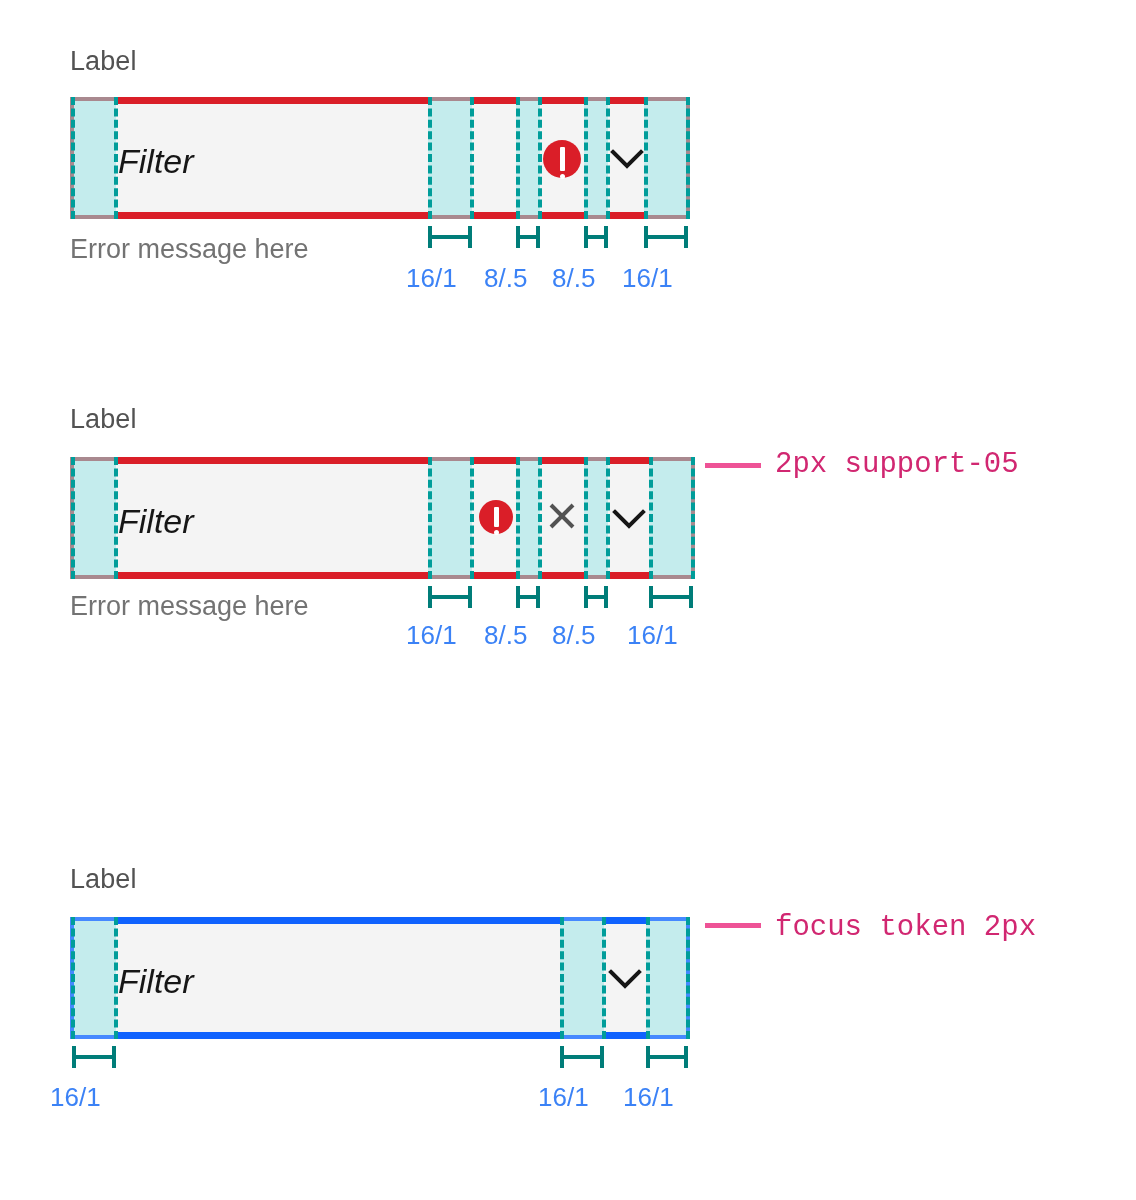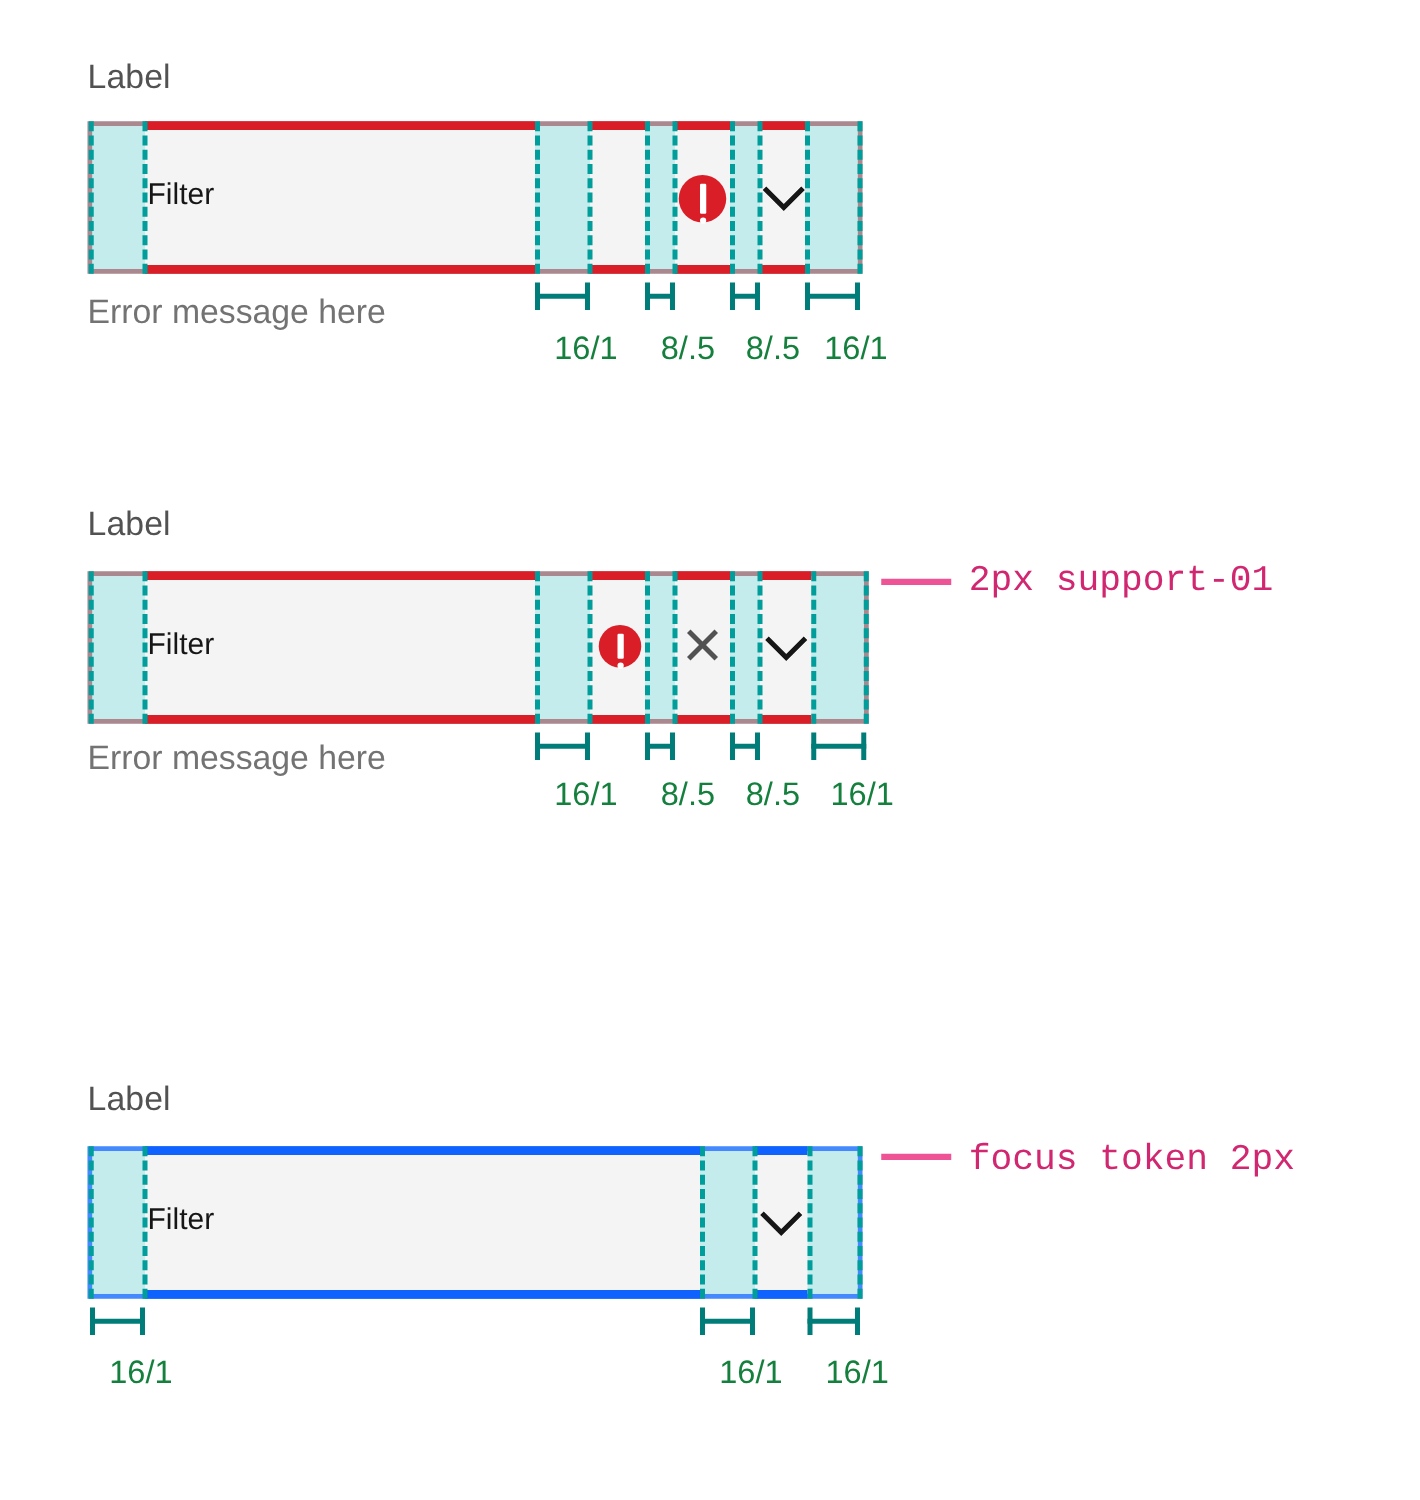--- a/index.html
+++ b/index.html
@@ -81,25 +81,26 @@
   .guide {
     position: absolute;
     width: 0;
     border-left: 4px dashed #009d9a;
     z-index: 5;
   }
 
   
   .field-value {
     position: absolute;
-    font-size: 24px;
+    font-size: 34px;
     color: #161616;
     line-height: 1;
     white-space: nowrap;
     z-index: 3;
+    font-style: italic;
   }
 
   
   .icon-slot {
     position: absolute;
     display: flex;
     align-items: center;
     justify-content: center;
     z-index: 3;
   }
@@ -150,23 +151,23 @@
     width: 4px;
     height: 22px;
     background: #007d79;
   }
   .tick .cap.l { left: 0; }
   .tick .cap.r { right: 0; }
 
   .tick-label {
     position: absolute;
     font-size: 26px;
-    color: #15803d;
+    color: #3b82f6;
     white-space: nowrap;
-    text-align: right;
+    text-align: left;
     line-height: 1;
     z-index: 6;
   }
 
   
   .callout-line {
     position: absolute;
     height: 5px;
     background: #ee5396;
     z-index: 6;
@@ -314,21 +315,21 @@
 
     <div class="icon-slot" style="left:612px; top:500px; width:34px; height:38px;">
       <svg width="34" height="22" viewBox="0 0 34 22" aria-hidden="true">
         <polyline points="3,4 17,18 31,4" fill="none" stroke="#161616" stroke-width="4" stroke-linecap="square" stroke-linejoin="miter"></polyline>
       </svg>
     </div>
 
     <div class="abs error-text" style="left:70px; top:593px;">Error message here</div>
 
     <div class="callout-line" style="left:705px; top:463px; width:56px;"></div>
-    <div class="callout-text" style="left:775px; top:450px;">2px support-01</div>
+    <div class="callout-text" style="left:775px; top:450px;">2px support-05</div>
 
     <div class="tick" style="left:428px; top:586px; width:44px;">
       <div class="bar"></div>
         <div class="cap l"></div>
         <div class="cap r"></div>
     </div>
     <div class="tick-label" style="left:406px; top:622px; width:88px;">16/1</div>
 
     <div class="tick" style="left:516px; top:586px; width:24px;">
       <div class="bar"></div>

